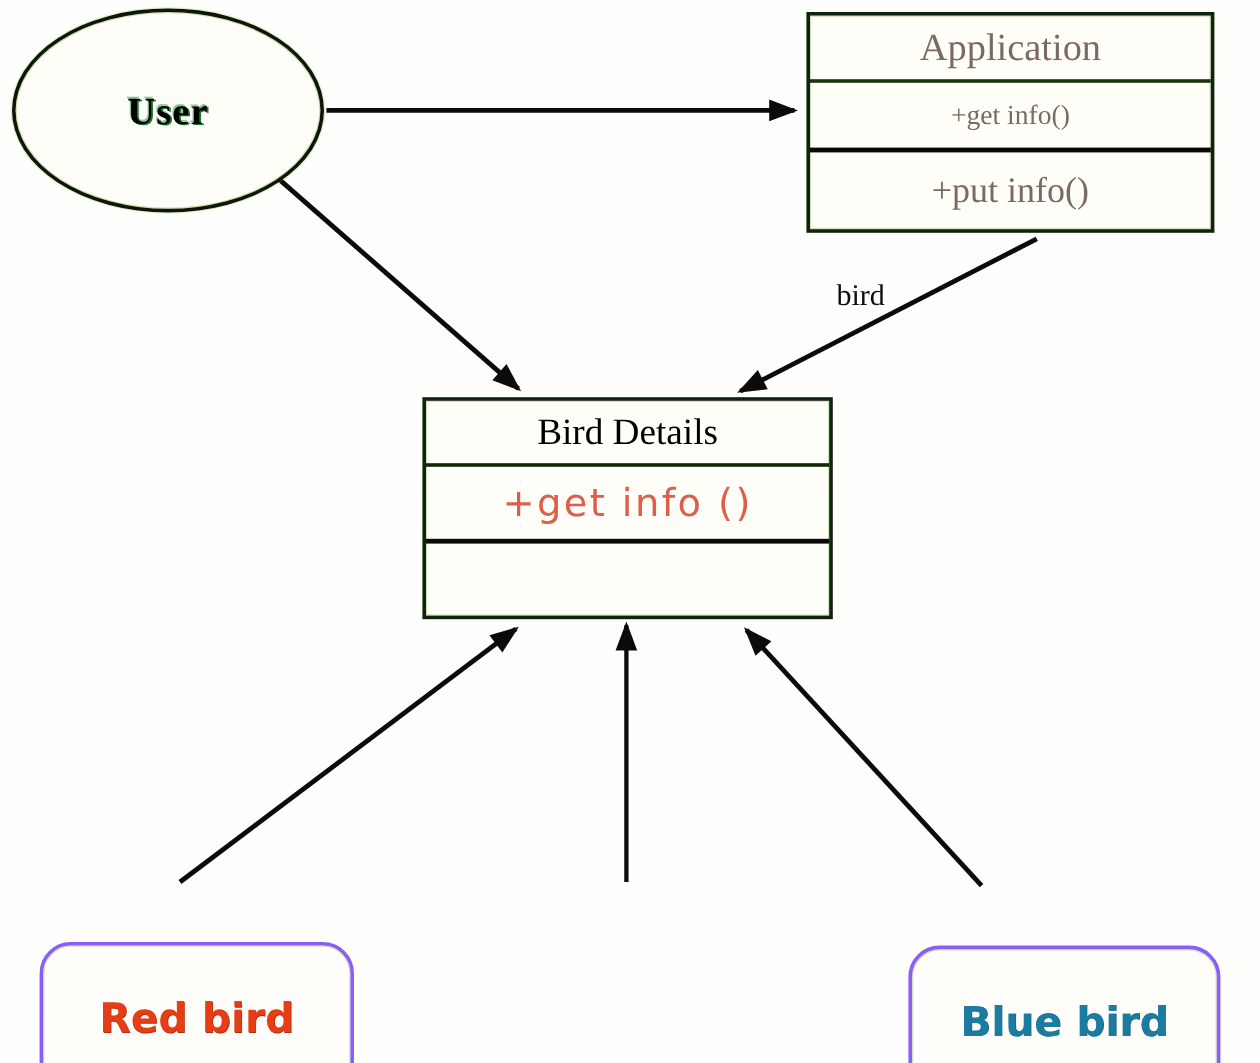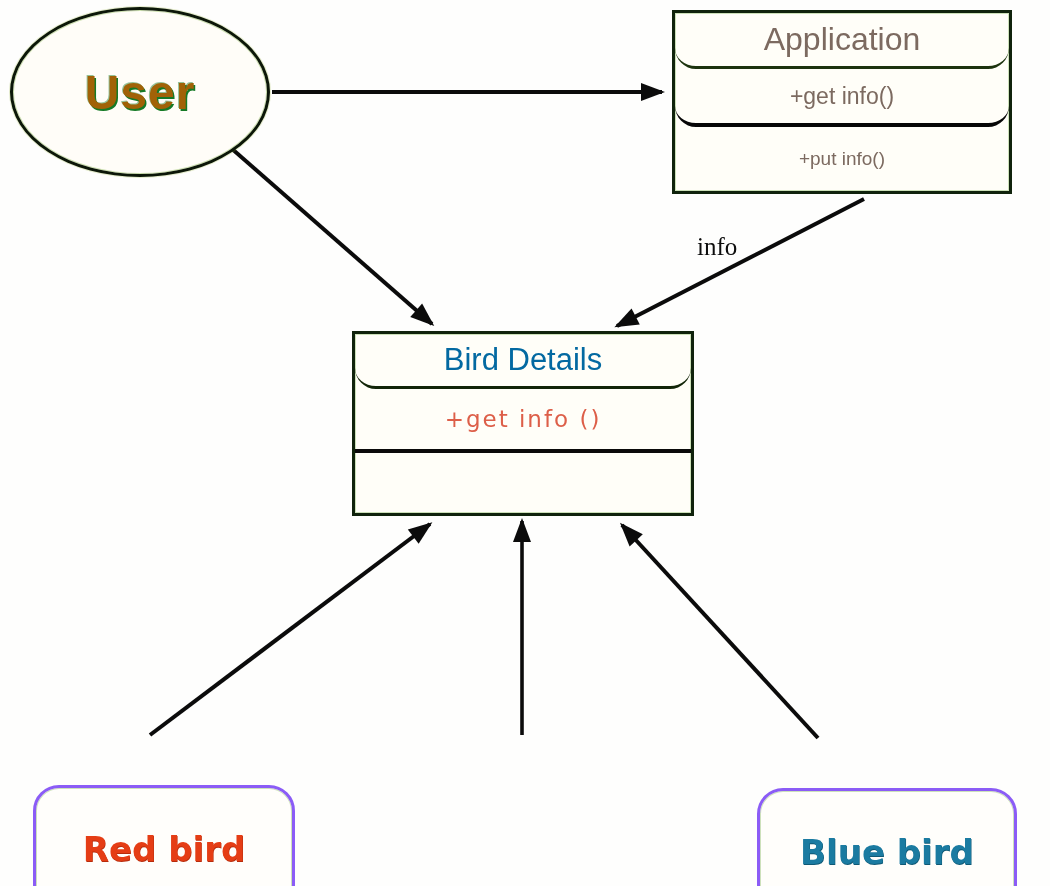--- a/index.html
+++ b/index.html
@@ -16,52 +16,52 @@
   
   .node-ellipse {
     position: absolute; left: 10px; top: 7px; width: 260px; height: 170px;
     background: #fffdf8;
     border: 3px solid #0c1708;
     border-radius: 50%;
     box-shadow: inset 0 0 0 1px rgba(110,170,40,0.35), 0 0 0 1px rgba(150,180,60,0.25);
     display: flex; align-items: center; justify-content: center;
   }
   .user-label {
-    font-family: Liberation Sans, sans-serif;
-    font-size: 48px; font-weight: 700; letter-spacing: 1px;
-    color: #a16207;
+    font-family: Liberation Serif, serif;
+    font-size: 32px; font-weight: 700; letter-spacing: 1px;
+    color: #000000;
     text-shadow: 1.5px 1.5px 0 #157a26, -1px -1px 0 rgba(21,122,38,0.45);
   }
 
   
   .classbox {
     position: absolute;
     background: #fffef8;
     border: 3px solid #10230c;
     box-shadow: inset 0 0 0 1px rgba(90,160,40,0.30);
     display: flex; flex-direction: column;
   }
   .classbox .row {
     display: flex; align-items: center; justify-content: center;
     text-align: center;
   }
-  .serif { font-family: Liberation Sans, sans-serif; border-radius: 21px; }
+  .serif { font-family: Liberation Serif, serif; }
 
   .app-box { left: 672px; top: 10px; width: 340px; height: 184px; }
   .app-box .title { height: 56px; font-size: 32px; color: #7c6a60; border-bottom: 3px solid #1c330e; }
   .app-box .m1 { height: 58px; font-size: 23px; color: #7c6a60; border-bottom: 4px solid #060606; }
-  .app-box .m2 { flex: 1; font-size: 19px; color: #7c6a60; }
+  .app-box .m2 { flex: 1; font-size: 30px; color: #7c6a60; }
 
   .bd-box { left: 352px; top: 331px; width: 342px; height: 185px; }
-  .bd-box .title { height: 55px; font-size: 31px; color: #0369a1; border-bottom: 3px solid #122508; }
+  .bd-box .title { height: 55px; font-size: 31px; color: #000000; border-bottom: 3px solid #122508; }
   .bd-box .m1 { height: 64px; border-bottom: 4px solid #0a0a0a; }
   .bd-box .m2 { flex: 1; }
   .bd-method {
     font-family: "DejaVu Sans", sans-serif;
-    font-size: 23px; letter-spacing: 2px; color: #dd5f49;
+    font-size: 32px; letter-spacing: 2px; color: #dd5f49;
   }
 
   
   .bird-box {
     position: absolute;
     background: #fffefb;
     border: 3px solid #8b5cf6;
     border-radius: 26px;
     box-shadow: inset 0 0 0 1px rgba(90,160,40,0.30);
     display: flex; align-items: center; justify-content: center; margin-top: 48px;
@@ -106,21 +106,21 @@
   <div class="node-ellipse">
     <span class="user-label">User</span>
   </div>
 
   <div class="classbox app-box">
     <div class="row title serif">Application</div>
     <div class="row m1 serif">+get info()</div>
     <div class="row m2 serif">+put info()</div>
   </div>
 
-  <div class="edge-label-cache">info</div>
+  <div class="edge-label-cache">bird</div>
 
   <div class="classbox bd-box">
     <div class="row title serif">Bird Details</div>
     <div class="row m1 bd-method">+get info ()</div>
   </div>
 
   <div class="bird-box red-box">
     <span class="bird-label red-label">Red bird</span>
   </div>
 

